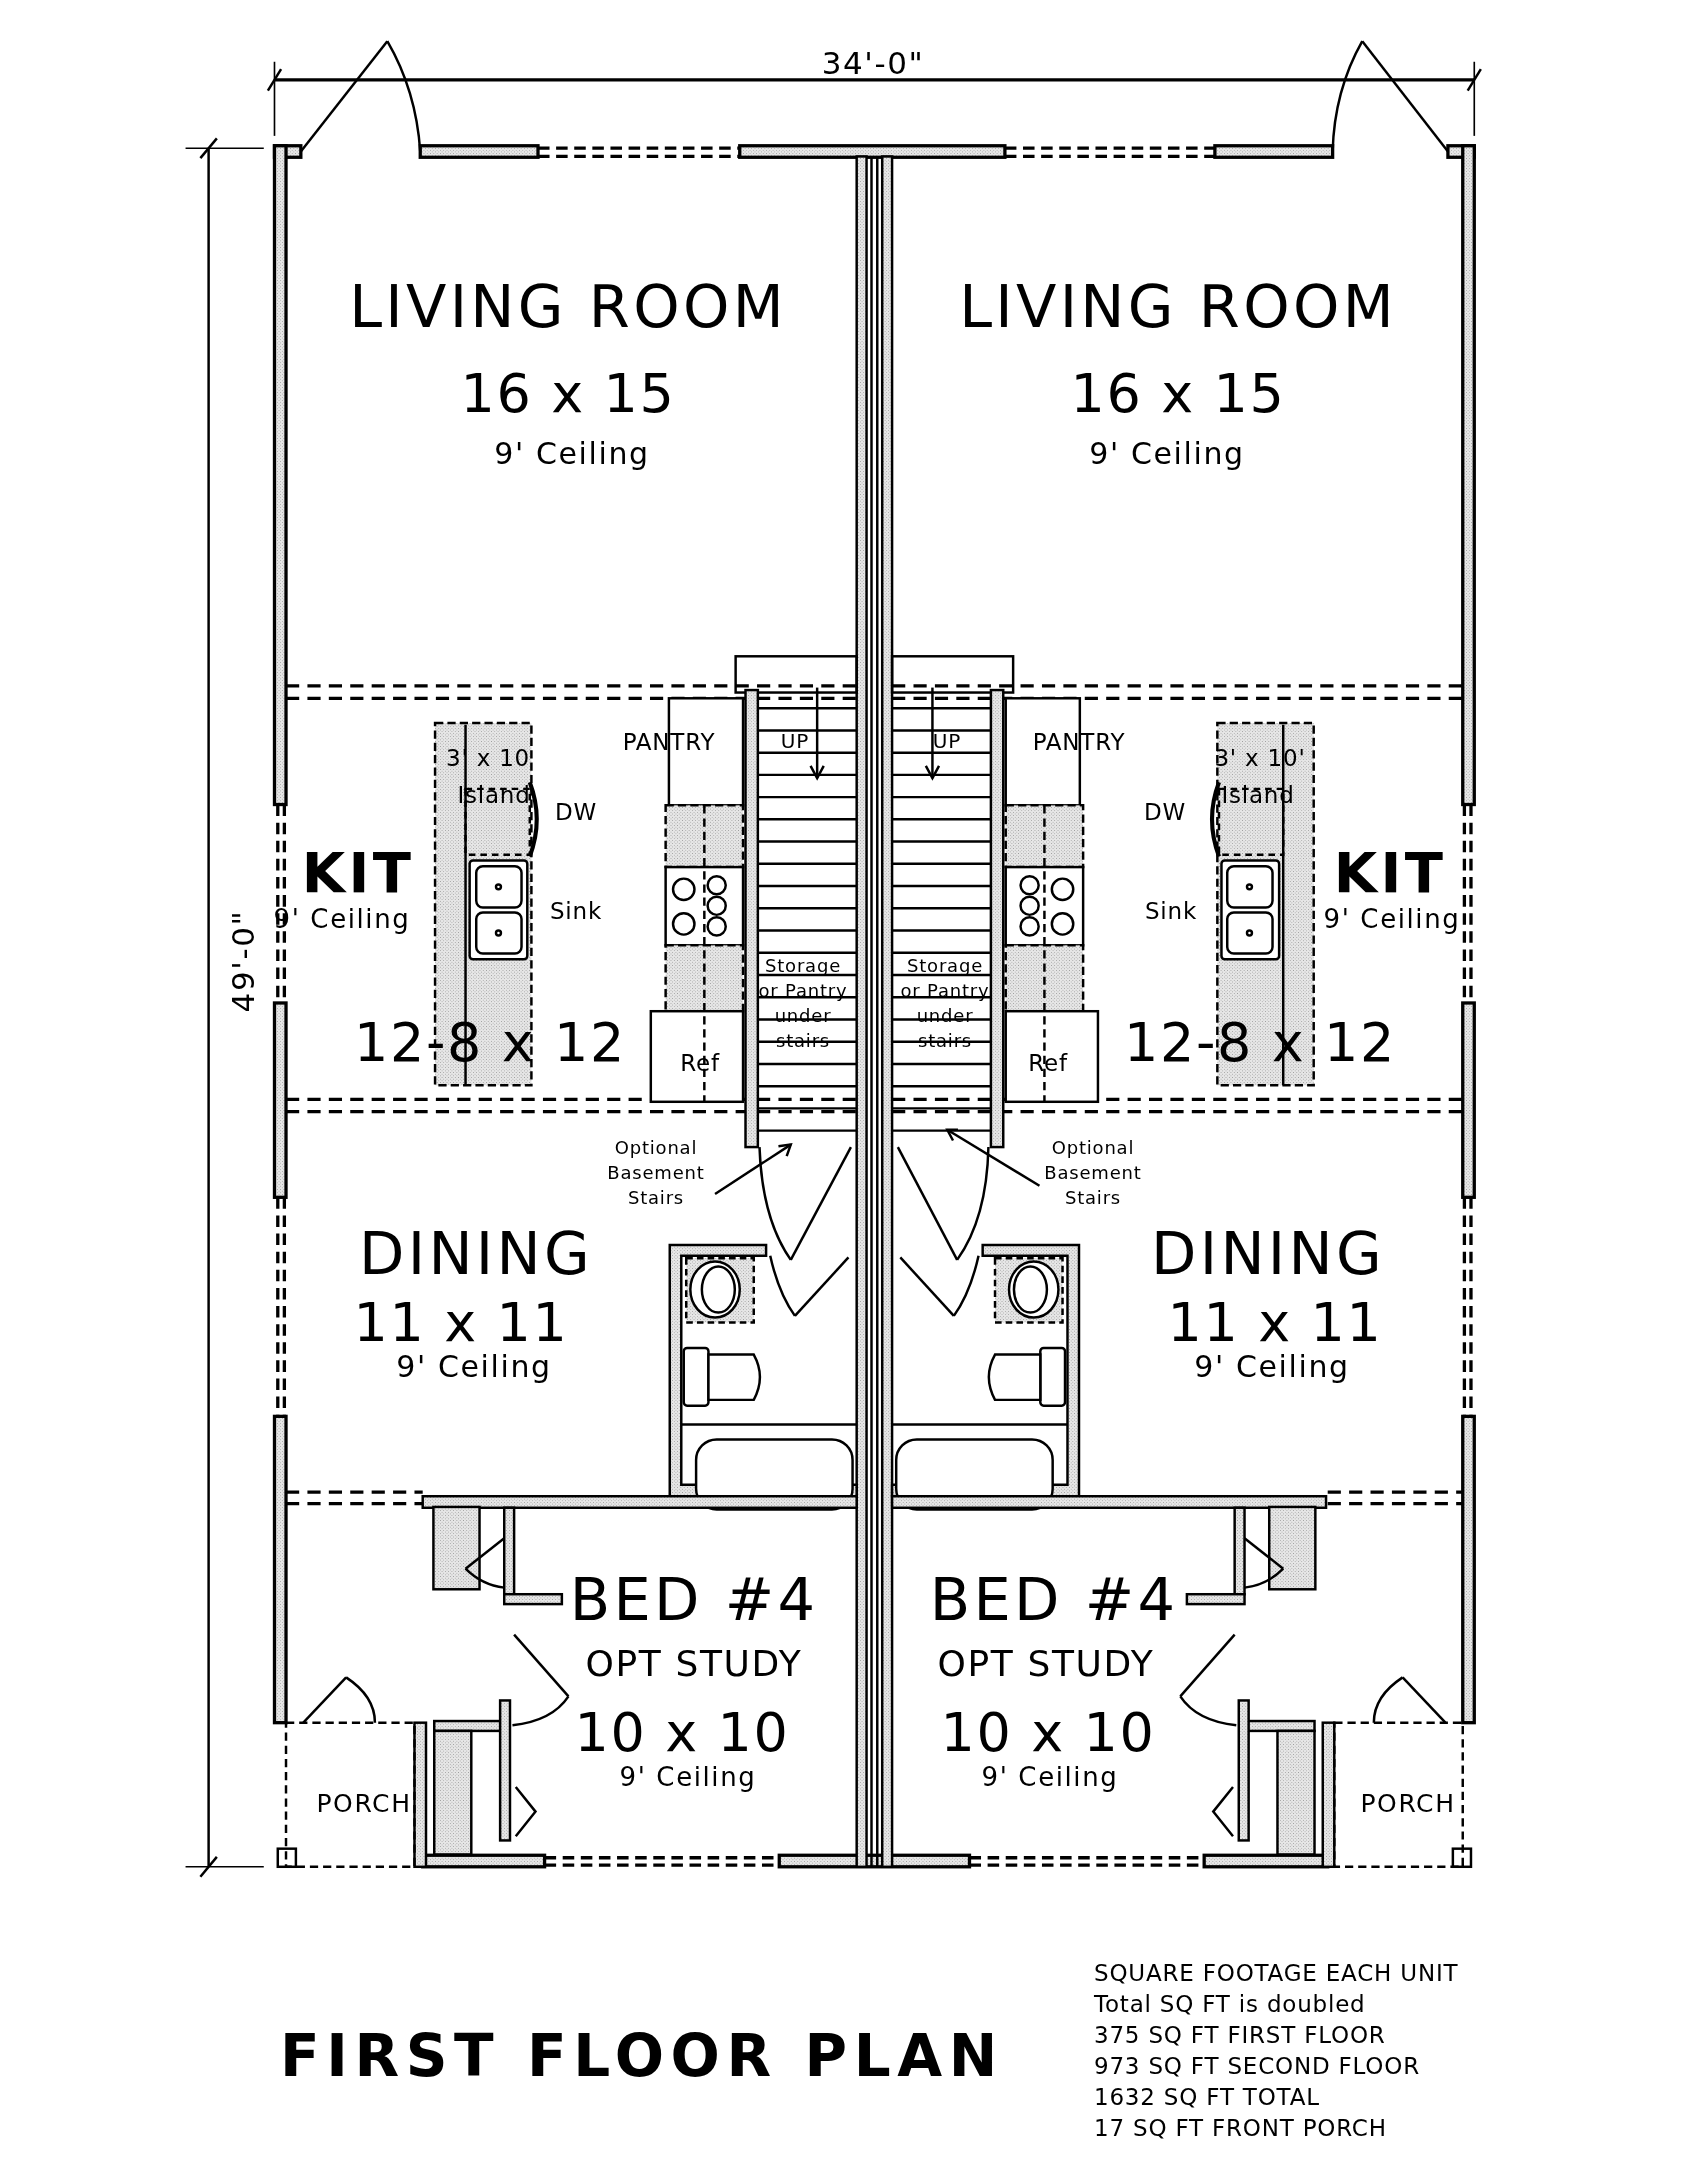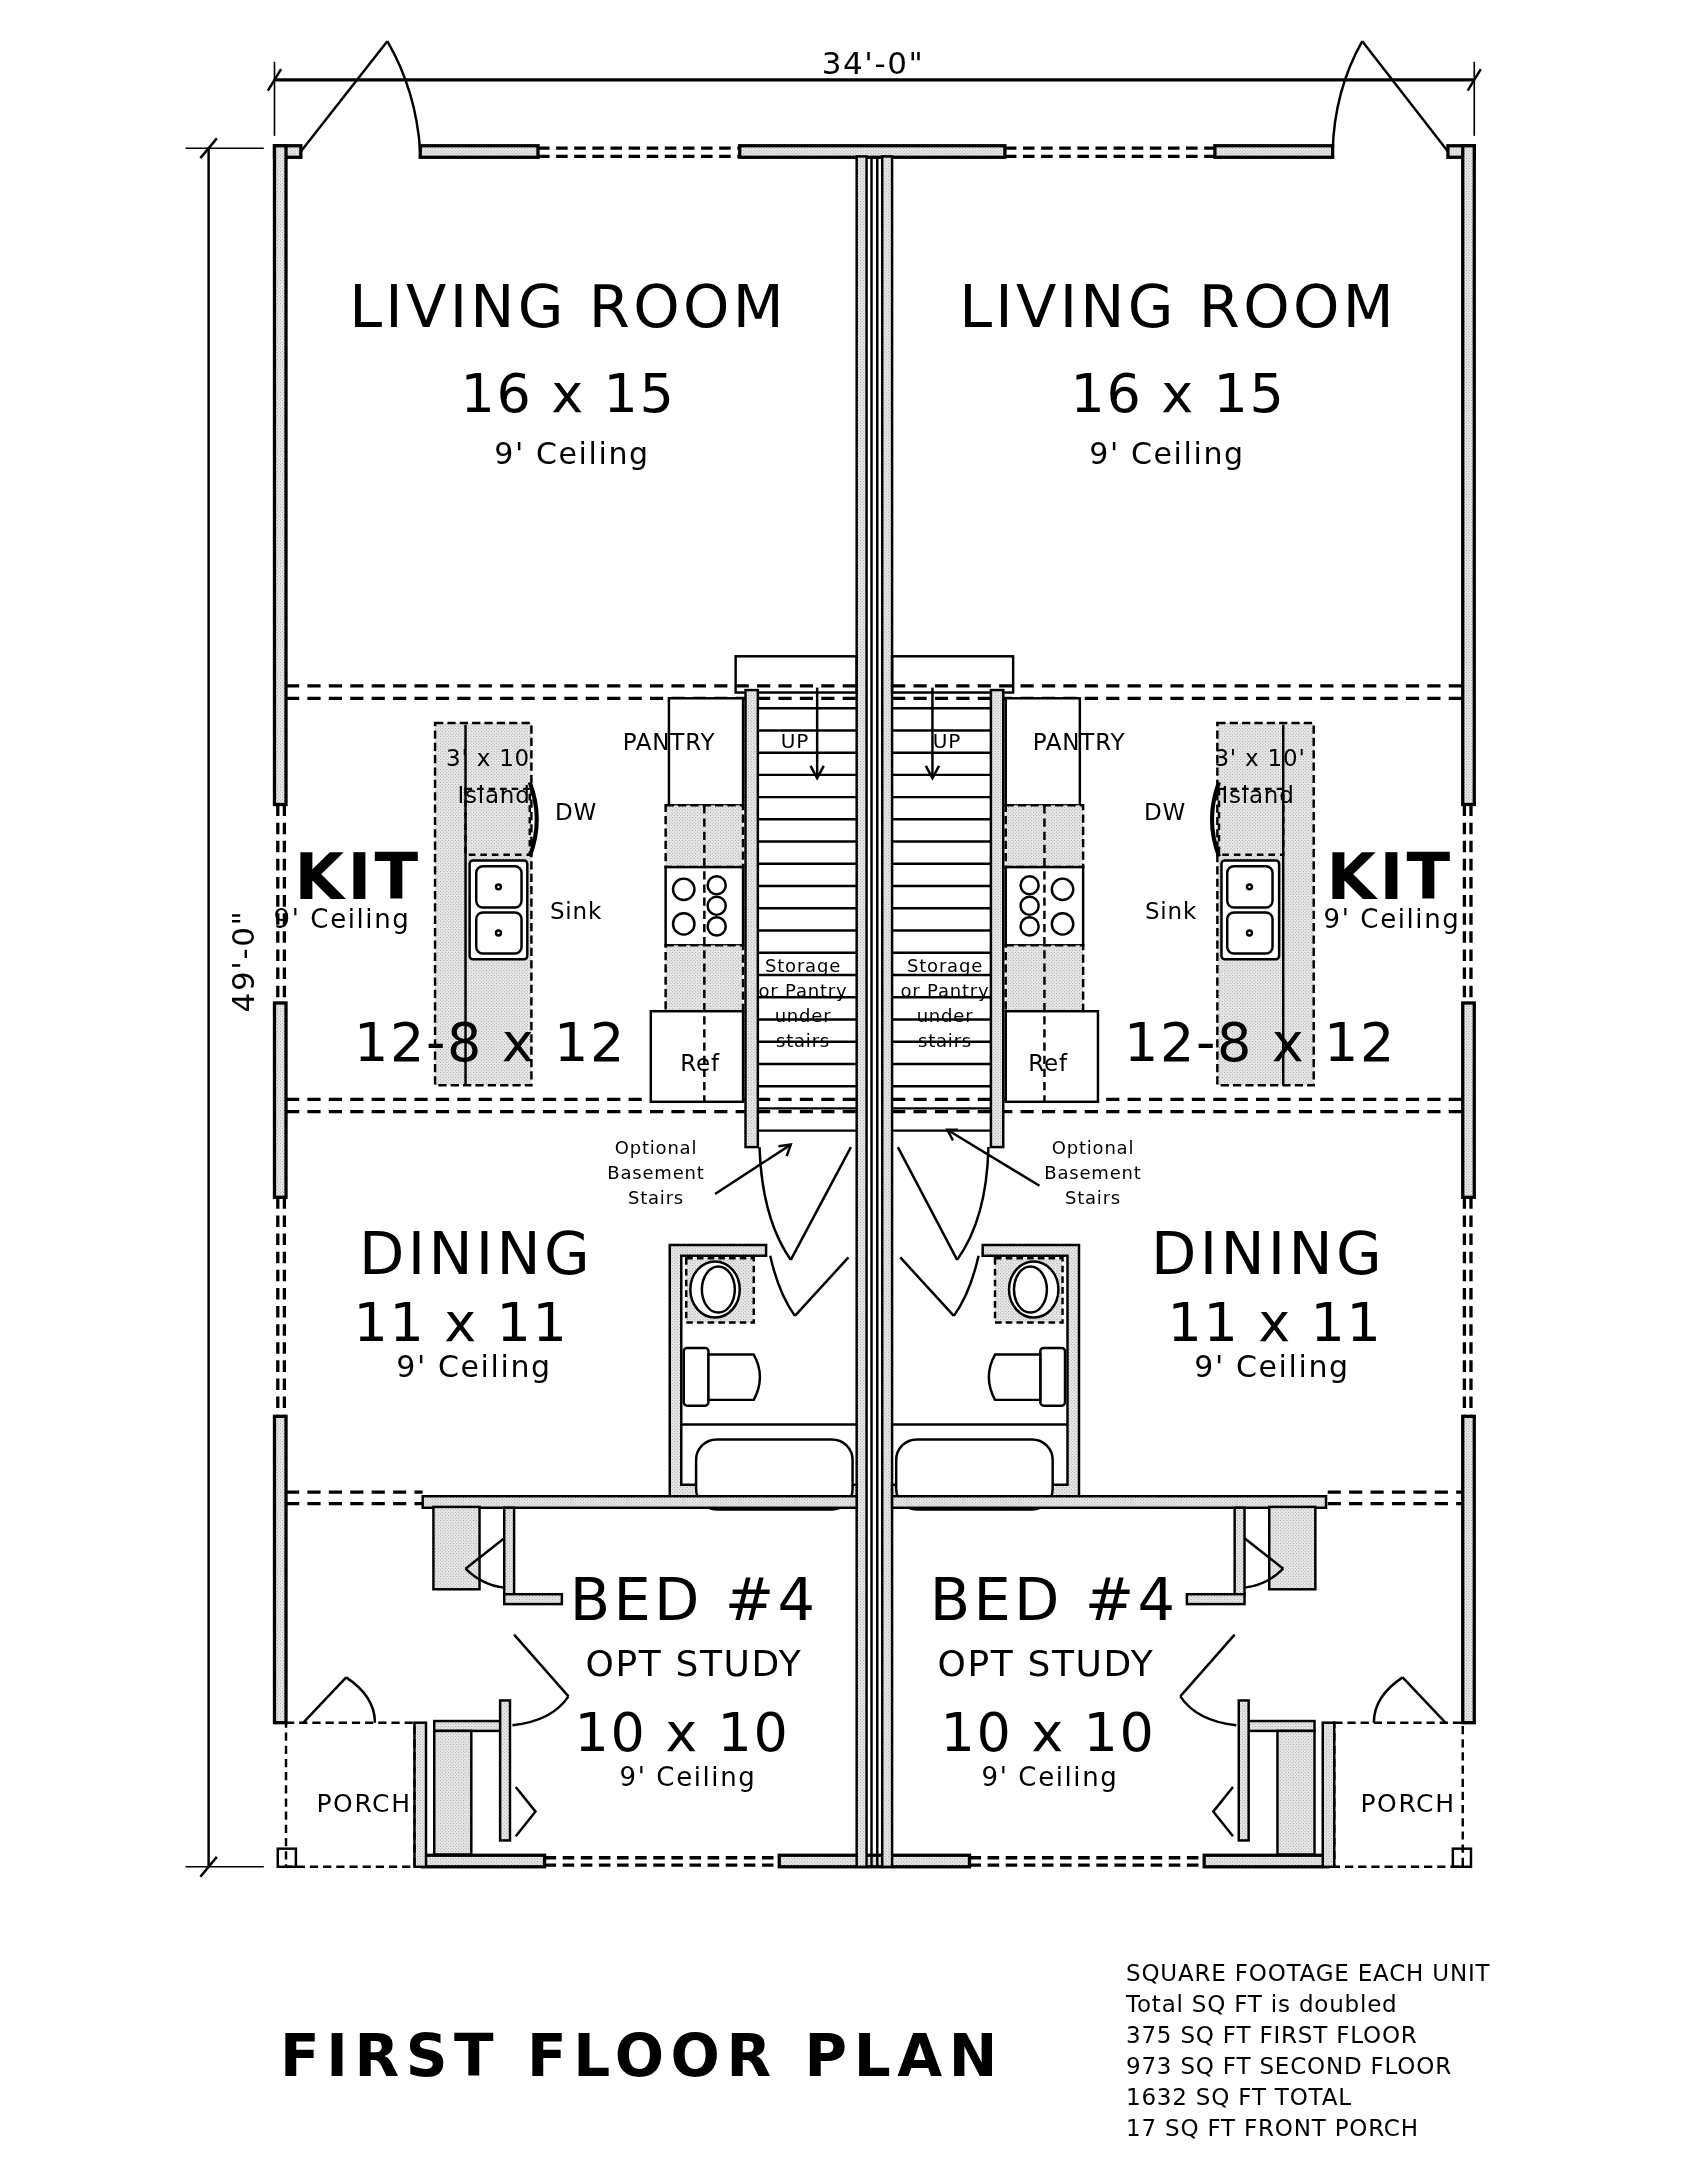--- a/index.html
+++ b/index.html
@@ -4,29 +4,29 @@
 <style>
   html, body { margin: 0; padding: 0; background: #ffffff; }
   body { width: 1687px; height: 2183px; position: relative; overflow: hidden;
          font-family: "DejaVu Sans", sans-serif; color: #000; }
   #plan { position: absolute; left: 0; top: 0; }
   .lbl { position: absolute; text-align: center; white-space: nowrap; color: #000;
          font-family: "DejaVu Sans", sans-serif; transform: translateX(-50%); }
   .room-name { font-size: 59px; font-weight: normal; letter-spacing: 3.3px; }
   .room-dim { font-size: 54px; letter-spacing: 1.6px; }
   .ceiling { font-size: 30px; letter-spacing: 1.6px; }
-  .kit-name { font-size: 64px; font-weight: bold; letter-spacing: 3.3px; }
+  .kit-name { font-size: 56px; font-weight: bold; letter-spacing: 3.3px; }
   .small { font-size: 23px; letter-spacing: 0.8px; }
   .tiny { font-size: 18px; letter-spacing: 0.8px; line-height: 25px; }
   .porch { font-size: 25px; letter-spacing: 1.6px; margin-left: 12px; }
   .dim-label { font-size: 31px; letter-spacing: 1.6px; }
   .title { position: absolute; left: 280px; top: 2022px; font-size: 58px; letter-spacing: 6.6px;
            font-weight: bold; white-space: nowrap; }
   .sqft { position: absolute; left: 1094px; top: 1958px; font-size: 23px; line-height: 31px;
-          letter-spacing: 0.8px; white-space: nowrap; margin-left: 32px; }
+          letter-spacing: 0.8px; white-space: nowrap; }
   .sqft div { height: 31px; }
   .vert { position: absolute; transform: rotate(-90deg); transform-origin: center center; }
 </style>
 </head>
 <body>
 
 <svg id="plan" width="1687" height="2183" viewBox="0 0 2048 2651" xmlns="http://www.w3.org/2000/svg">
   <defs>
     <pattern id="hatch" width="4" height="4" patternUnits="userSpaceOnUse">
       <rect width="4" height="4" fill="#e6e6e6"></rect>

